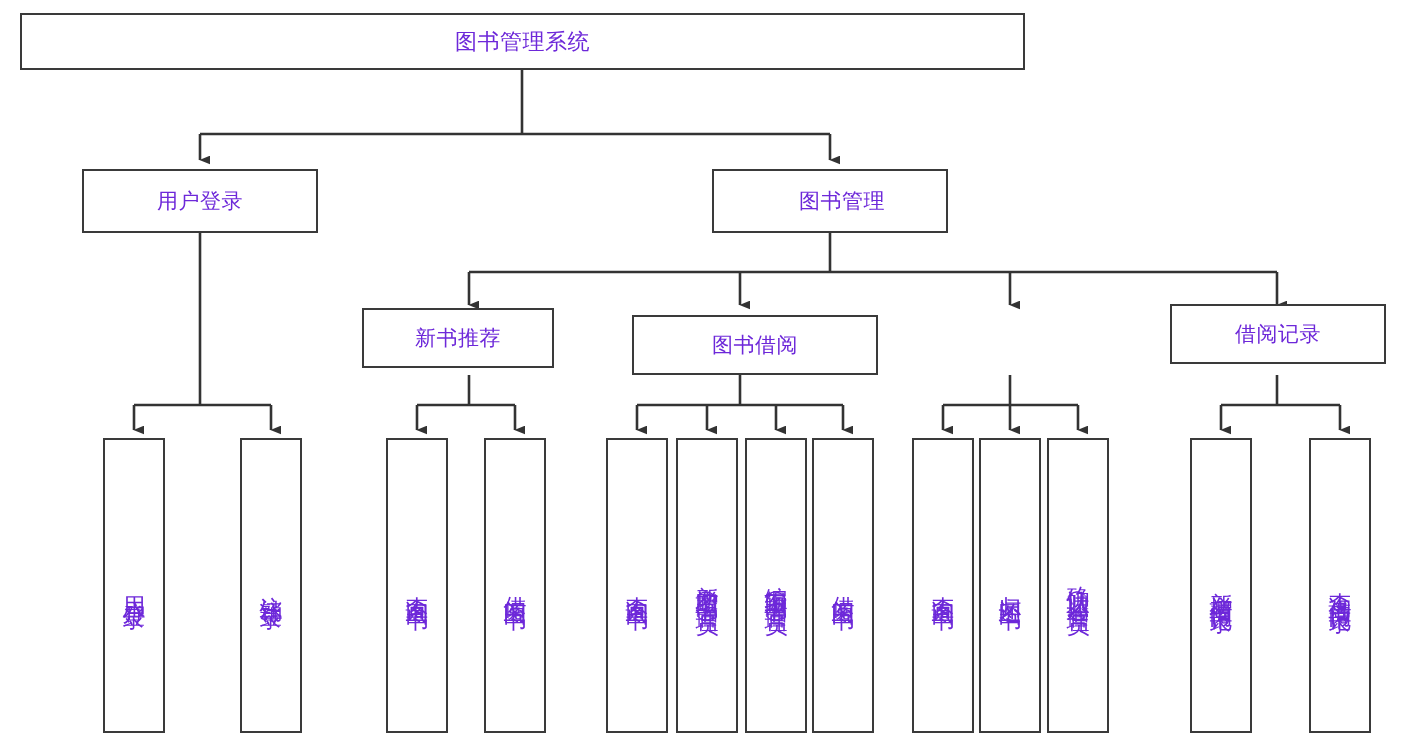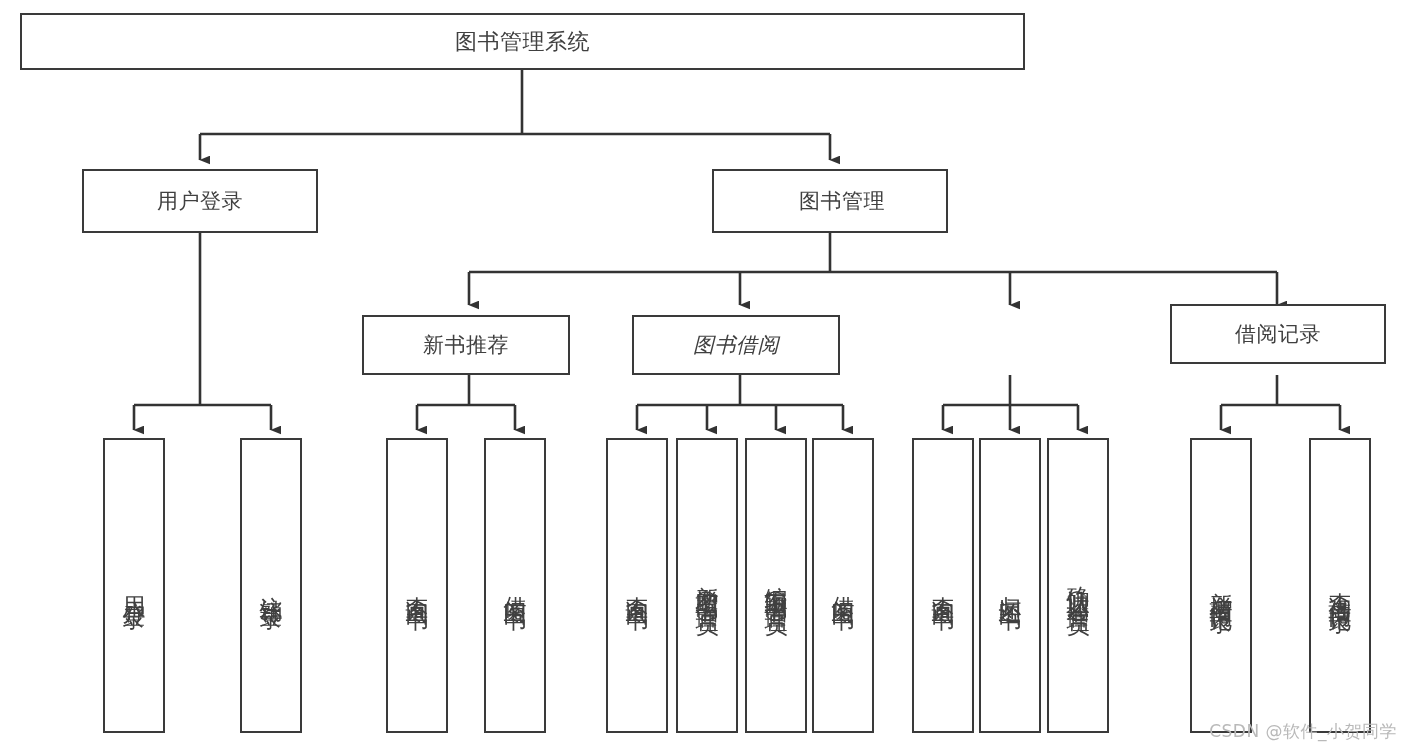--- a/index.html
+++ b/index.html
@@ -30,21 +30,21 @@
     position: absolute;
     box-sizing: border-box;
     background: #ffffff;
     border: 2.5px solid #3a3a3a;
     display: flex;
     align-items: center;
     justify-content: center;
     z-index: 2;
   }
   .node .node-label {
-    color: #404040;
+    color: #6d28d9;
     letter-spacing: 0.5px;
     white-space: nowrap;
     line-height: 1.18;
   }
   
   .node.horiz .node-label {
     font-size: 21px;
   }
   .node.root .node-label {
     font-size: 22px;
@@ -136,25 +136,25 @@
   </div>
 
   <div class="node horiz" style="left:82px; top:169px; width:236px; height:64px;">
     <span class="node-label">用户登录</span>
   </div>
 
   <div class="node horiz" style="left:712px; top:169px; width:236px; height:64px;padding-left:24px;">
     <span class="node-label">图书管理</span>
   </div>
 
-  <div class="node horiz" style="left:362px; top:315px; width:208px; height:60px;">
+  <div class="node horiz" style="left:362px; top:308px; width:192px; height:60px;">
     <span class="node-label">新书推荐</span>
   </div>
 
-  <div class="node horiz" style="left:632px; top:315px; width:208px; height:60px;font-style:italic;">
+  <div class="node horiz" style="left:632px; top:315px; width:246px; height:60px;">
     <span class="node-label">图书借阅</span>
   </div>
 
 
   <div class="node horiz" style="left:1170px; top:304px; width:216px; height:60px;">
     <span class="node-label">借阅记录</span>
   </div>
 
   <div class="node vert" style="left:103px; top:438px; width:62px; height:295px;">
     <span class="node-label">用户登录</span>
@@ -201,15 +201,14 @@
   </div>
 
   <div class="node vert" style="left:1190px; top:438px; width:62px; height:295px;">
     <span class="node-label">新增借阅记录</span>
   </div>
 
   <div class="node vert" style="left:1309px; top:438px; width:62px; height:295px;">
     <span class="node-label">查询借阅记录</span>
   </div>
 
-  <div id="watermark">CSDN @软件_小贺同学</div>
 
 </div>
 
 </body></html>

